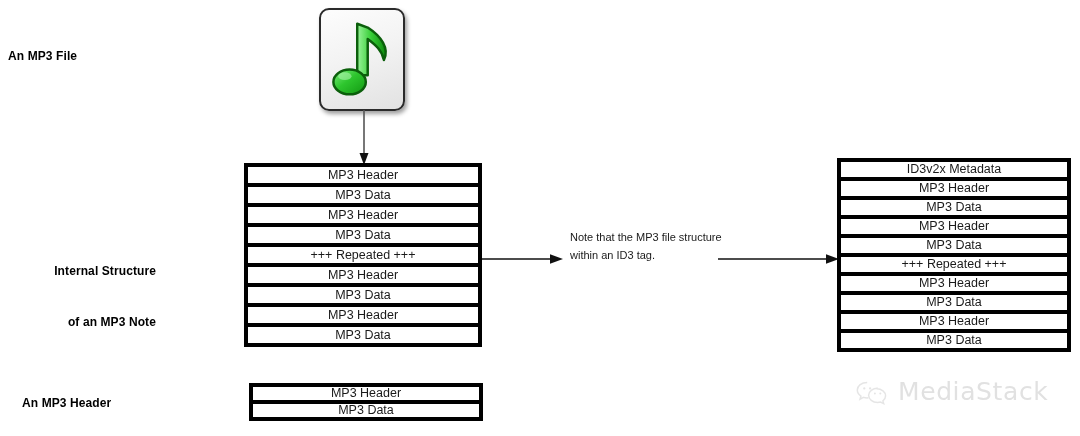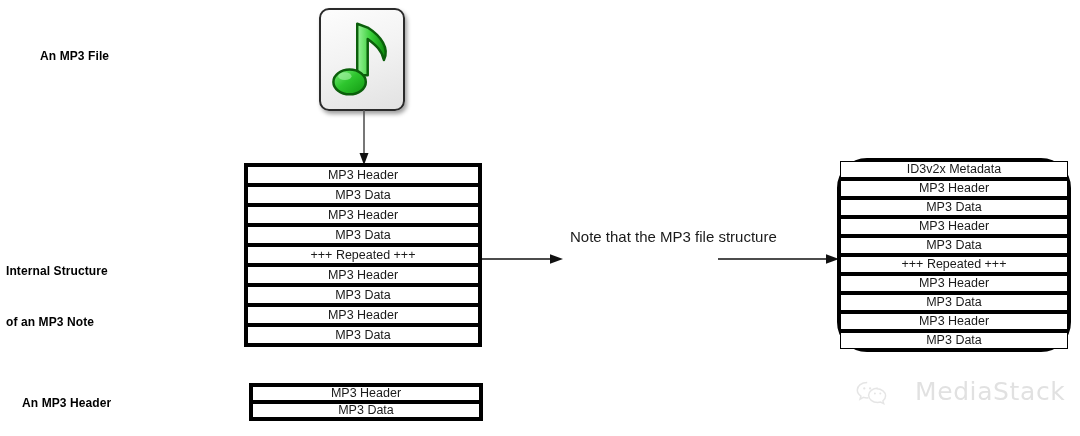--- a/index.html
+++ b/index.html
@@ -25,21 +25,21 @@
   .row-label {
     position: absolute;
     font-size: 12px;
     font-weight: bold;
     color: #000000;
     line-height: 17px;
     white-space: pre;
     letter-spacing: 0.1px;
   }
   .row-label.centered {
-    text-align: left;
+    text-align: right;
   }
 
   
   .file-icon {
     position: absolute;
     left: 319px;
     top: 8px;
     width: 86px;
     height: 103px;
     border-radius: 10px;
@@ -81,21 +81,20 @@
     left: 244px;
     top: 163px;
     width: 232px;
   }
   #stack-internal .stack-row { height: 18px; }
 
   #stack-id3 {
     left: 837px;
     top: 158px;
     width: 228px;
-    border-radius: 30px;
   }
   #stack-id3 .stack-row { height: 17px; }
 
   #stack-frame {
     left: 249px;
     top: 383px;
     width: 228px;
   }
   #stack-frame .stack-row { height: 15px; }
 
@@ -108,53 +107,53 @@
   #arrow-file-to-stack { left: 350px; top: 110px; width: 28px; height: 56px; }
   #arrow-stack-to-note { left: 482px; top: 250px; width: 82px; height: 18px; }
   #arrow-note-to-id3   { left: 718px; top: 250px; width: 122px; height: 18px; }
 
   
   #note-text {
     position: absolute;
     left: 570px;
     top: 228px;
     width: 160px;
-    font-size: 15px;
+    font-size: 11px;
     line-height: 18px;
     color: #1a1a1a;
   }
   #note-text div { white-space: nowrap; }
 
   
   #watermark {
     position: absolute;
     left: 855px;
     top: 377px;
     display: flex;
     align-items: center;
-    gap: 26px;
+    gap: 9px;
     opacity: 0.72;
   }
   #watermark .wm-mark {
     width: 34px;
     height: 26px;
   }
   #watermark .wm-text {
     font-size: 25px;
     color: #d6d6d6;
     letter-spacing: 0.6px;
     font-family: "DejaVu Sans", sans-serif;
   }
 </style>
 </head>
 <body>
 
 <div class="canvas">
 
-  <div class="row-label" style="left:40px; top:48px;">An MP3 File</div>
+  <div class="row-label" style="left:8px; top:48px;">An MP3 File</div>
 
   <div class="row-label centered" style="left:6px; top:229px; width:150px;">
     <div>Internal Structure</div>
     <div>of an MP3 Note</div>
   </div>
 
   <div class="row-label" style="left:22px; top:395px;">An MP3 Header</div>
 
   <div class="file-icon">
     <svg viewBox="0 0 86 103" xmlns="http://www.w3.org/2000/svg" aria-hidden="true">
@@ -199,20 +198,21 @@
 
   <div class="arrow" id="arrow-stack-to-note">
     <svg viewBox="0 0 82 18" xmlns="http://www.w3.org/2000/svg">
       <line x1="0" y1="9" x2="70" y2="9" stroke="#111111" stroke-width="1.4"></line>
       <path d="M81 9 L68 4.2 L68 13.8 Z" fill="#111111"></path>
     </svg>
   </div>
 
   <div id="note-text">
     <div>Note that the MP3 file structure</div>
+    <div>within an ID3 tag.</div>
   </div>
 
   <div class="arrow" id="arrow-note-to-id3">
     <svg viewBox="0 0 122 18" xmlns="http://www.w3.org/2000/svg">
       <line x1="0" y1="9" x2="110" y2="9" stroke="#111111" stroke-width="1.4"></line>
       <path d="M121 9 L108 4.2 L108 13.8 Z" fill="#111111"></path>
     </svg>
   </div>
 
   <div class="stack" id="stack-id3">

